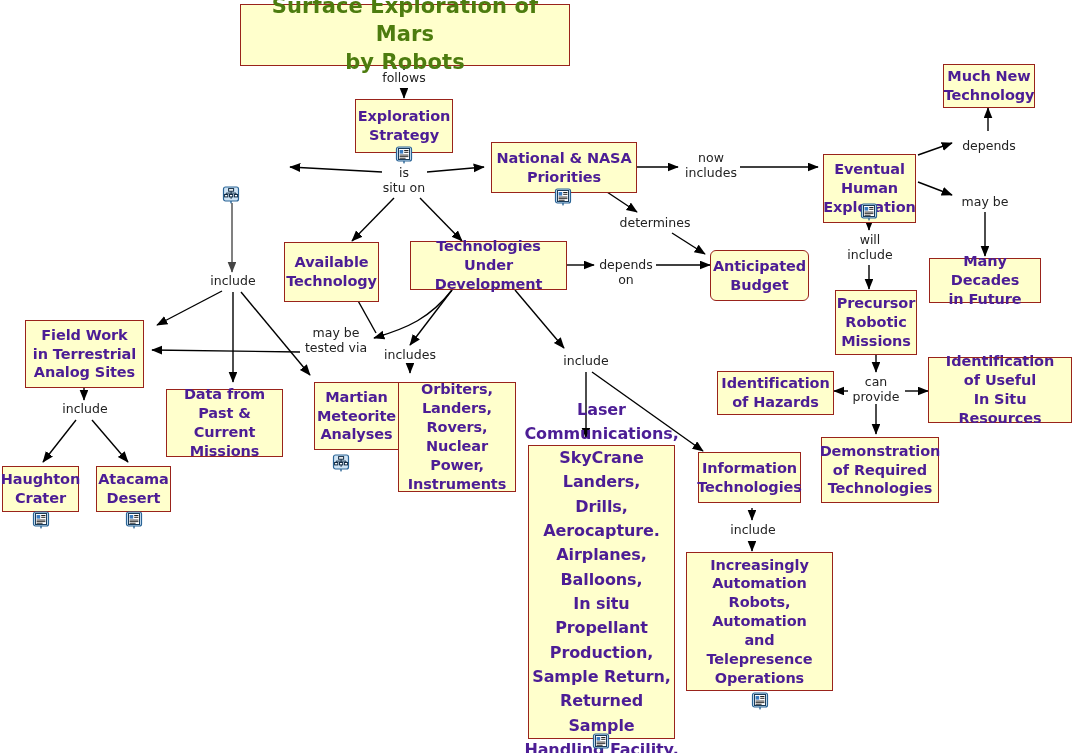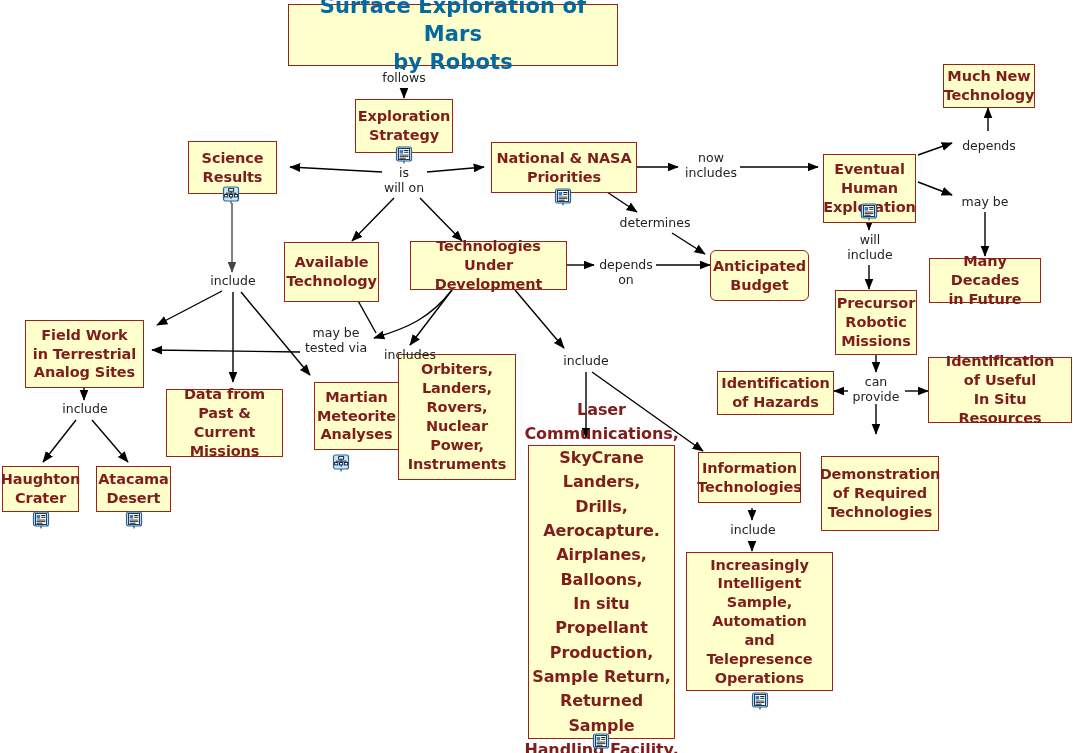--- a/index.html
+++ b/index.html
@@ -11,40 +11,39 @@
   }
   #canvas{position:absolute;left:0;top:0;width:1073px;height:753px;}
   svg.links{position:absolute;left:0;top:0;width:1073px;height:753px;pointer-events:none;}
 
   
   .node{
     position:absolute;
     box-sizing:border-box;
     background:#ffffcc;
     border:1.5px solid #99231b;
-    color:#7f1d1d;
+    color:#4c1d95;
     font-family:"DejaVu Sans", sans-serif;
     font-size:14.5px;
     line-height:1.30;
     font-weight:600;
     text-align:center;
     display:flex;
     align-items:center;
     justify-content:center;
     white-space:pre-line;
     letter-spacing:-0.1px;
     padding:2px 4px;
   }
   .node.title{
-    color:#0369a1;
+    color:#4d7c0f;
     font-size:21px;
     font-weight:600;
     line-height:1.32;
     letter-spacing:0.1px;
-    margin-left:48px;
   }
   .node.big{font-size:16px;line-height:1.52;}
 
   
   .lbl{
     position:absolute;
     color:#222222;
     font-family:"DejaVu Sans", sans-serif;
     font-size:12.5px;
     line-height:1.18;
@@ -146,22 +145,20 @@
       <line x1="752" y1="541" x2="752" y2="551" marker-end="url(#ah)"></line>
     </g>
   </svg>
 
   <div class="node title" style="left:240px;top:4px;width:330px;height:62px;">Surface Exploration of Mars
 by Robots</div>
 
   <div class="node" style="left:355px;top:99px;width:98px;height:54px;">Exploration
 Strategy</div>
 
-  <div class="node" style="left:188px;top:141px;width:89px;height:53px;">Science
-Results</div>
 
   <div class="node" style="left:491px;top:142px;width:146px;height:51px;">National &amp; NASA
 Priorities</div>
 
   <div class="node" style="left:284px;top:242px;width:95px;height:60px;">Available
 Technology</div>
 
   <div class="node" style="left:410px;top:241px;width:157px;height:49px;">Technologies
 Under Development</div>
 
@@ -182,21 +179,21 @@
 Robotic
 Missions</div>
 
   <div class="node" style="left:717px;top:371px;width:117px;height:44px;">Identification
 of  Hazards</div>
 
   <div class="node" style="left:928px;top:357px;width:144px;height:66px;">Identification
 of Useful
 In Situ Resources</div>
 
-  <div class="node" style="left:821px;top:456px;width:118px;height:75px;">Demonstration
+  <div class="node" style="left:821px;top:437px;width:118px;height:66px;">Demonstration
 of Required
 Technologies</div>
 
   <div class="node" style="left:25px;top:320px;width:119px;height:68px;">Field Work
 in Terrestrial
 Analog Sites</div>
 
   <div class="node" style="left:2px;top:466px;width:77px;height:46px;">Haughton
 Crater</div>
 
@@ -204,21 +201,21 @@
 Desert</div>
 
   <div class="node" style="left:166px;top:389px;width:117px;height:68px;">Data from
 Past &amp; Current
 Missions</div>
 
   <div class="node" style="left:298px;top:382px;width:85px;height:68px;margin-left:16px;">Martian
 Meteorite
 Analyses</div>
 
-  <div class="node" style="left:398px;top:354px;width:118px;height:126px;">Orbiters,
+  <div class="node" style="left:398px;top:382px;width:118px;height:110px;">Orbiters,
 Landers,
 Rovers,
 Nuclear Power,
 Instruments</div>
 
   <div class="node big" style="left:528px;top:445px;width:147px;height:294px;">Laser
 Communications,
 SkyCrane Landers,
 Drills,
 Aerocapture.
@@ -228,30 +225,30 @@
 Production,
 Sample Return,
 Returned Sample
 Handling Facility,
 New Instruments</div>
 
   <div class="node" style="left:698px;top:452px;width:103px;height:51px;">Information
 Technologies</div>
 
   <div class="node" style="left:686px;top:552px;width:147px;height:139px;">Increasingly
-Intelligent Sample,
+Automation Robots,
 Automation
 and
 Telepresence
 Operations</div>
 
   <div class="lbl" style="left:374px;top:71px;width:60px;">follows</div>
 
   <div class="lbl" style="left:366px;top:166px;width:76px;">is
-will on</div>
+situ on</div>
 
   <div class="lbl" style="left:203px;top:274px;width:60px;">include</div>
 
   <div class="lbl" style="left:296px;top:326px;width:80px;">may be
 tested via</div>
 
   <div class="lbl" style="left:381px;top:348px;width:58px;">includes</div>
 
   <div class="lbl" style="left:556px;top:354px;width:60px;">include</div>
 

